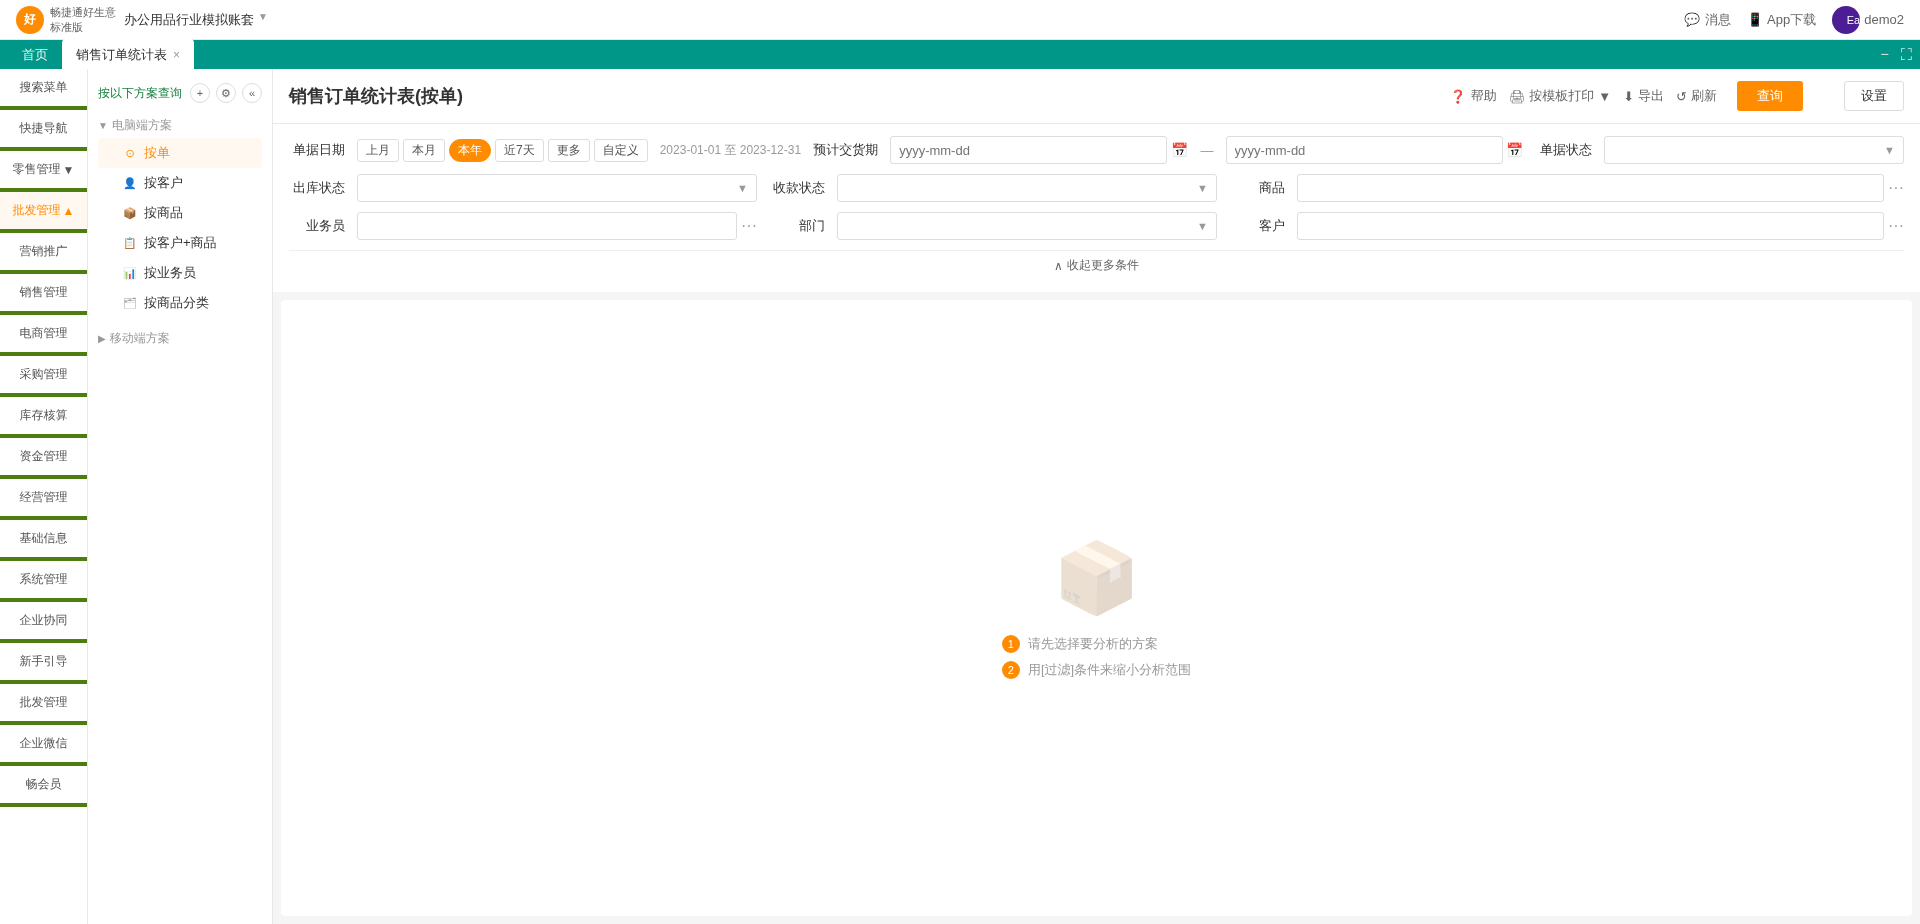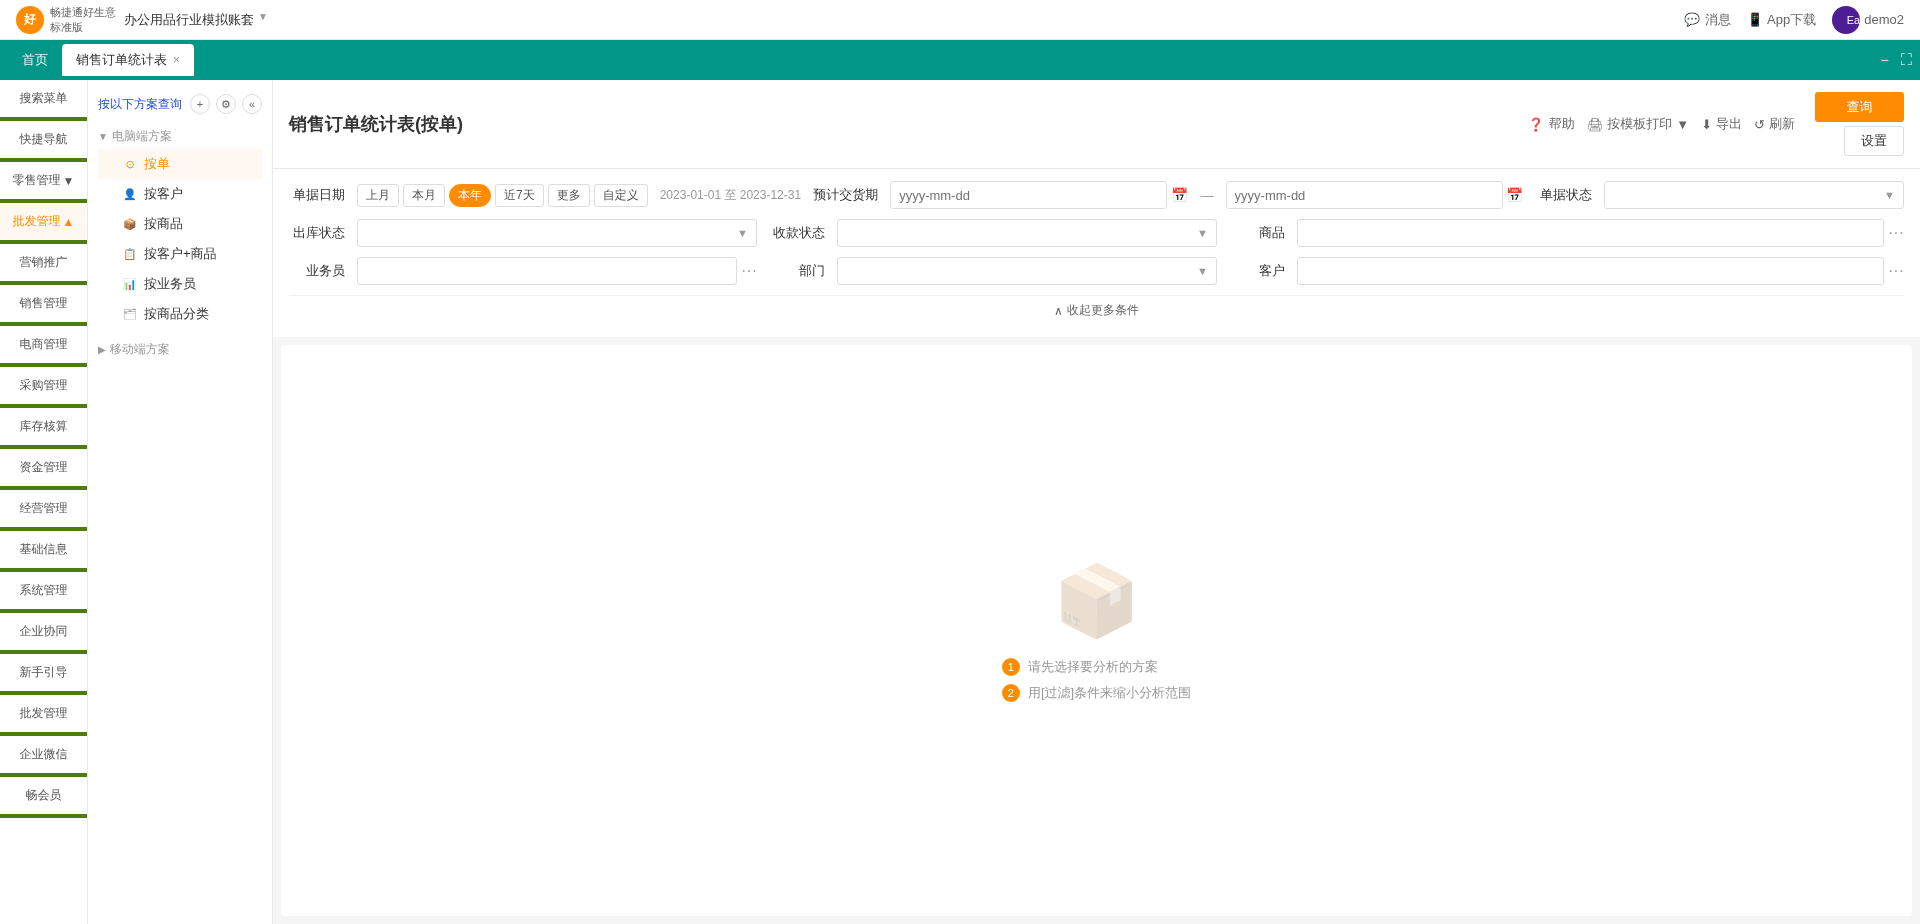--- a/index.html
+++ b/index.html
@@ -10,21 +10,21 @@
     .topbar-left { display: flex; align-items: center; gap: 8px; }
     .logo-area { display: flex; align-items: center; gap: 6px; }
     .logo-icon { width: 28px; height: 28px; background: #ff8c00; border-radius: 50%; display: flex; align-items: center; justify-content: center; color: white; font-size: 12px; font-weight: bold; }
     .logo-text { font-size: 11px; color: #666; line-height: 1.3; }
     .topbar-dropdown { font-size: 13px; color: #333; cursor: pointer; display: flex; gap: 4px; }
     .topbar-right { display: flex; align-items: center; gap: 16px; color: #666; font-size: 13px; }
     .topbar-right-item { display: flex; align-items: center; gap: 4px; cursor: pointer; }
     .avatar { width: 28px; height: 28px; background: #4c1d95; border-radius: 50%; display: flex; align-items: center; justify-content: flex-end; color: white; font-size: 11px; }
 
     
-    .tabbar { height: 40px; background: #009688; display: flex; align-items: center; padding: 0 8px; flex-shrink: 0; }
+    .tabbar { height: 29px; background: #009688; display: flex; align-items: center; padding: 0 8px; flex-shrink: 0; }
     .tab-item { height: 32px; padding: 0 14px; border-radius: 4px 4px 0 0; display: flex; align-items: center; gap: 6px; cursor: pointer; font-size: 13px; color: rgba(255,255,255,0.8); }
     .tab-item.active { background: #fff; color: #333; }
     .tab-item.home { color: rgba(255,255,255,0.9); }
     .tab-close { font-size: 12px; cursor: pointer; color: #999; }
     .tabbar-right { margin-left: auto; display: flex; align-items: center; gap: 8px; }
     .tabbar-icon { color: rgba(255,255,255,0.8); font-size: 16px; cursor: pointer; }
 
     
     .main-layout { display: flex; flex: 1; overflow: hidden; }
 
@@ -197,21 +197,21 @@
     </div>
     <div class="sidebar-item">
       <div>畅会员</div>
     </div>
   </div>
 
   <div class="content-area">
 
     <div class="left-panel">
       <div class="left-panel-header">
-        <span style="font-size:12px;color:#1d4ed8;">按以下方案查询</span>
+        <span style="font-size:12px;color:#15803d;">按以下方案查询</span>
         <div class="left-panel-tools">
           <div class="icon-btn">+</div>
           <div class="icon-btn">⚙</div>
           <div class="icon-btn">«</div>
         </div>
       </div>
 
       <div class="scheme-section">
         <div class="scheme-title">
           <span class="arrow">▼</span>
@@ -268,21 +268,21 @@
                 <span>▼</span>
               </div>
               <div class="page-action">
                 <span>⬇</span>
                 <span>导出</span>
               </div>
               <div class="page-action">
                 <span>↺</span>
                 <span>刷新</span>
               </div>
-              <div style="display:flex;flex-direction:column;gap:4px;margin-left:8px;">
+              <div style="display:flex;gap:12px;margin-left:8px;">
                 <button class="btn-primary">查询</button>
                 <button class="btn-default">设置</button>
               </div>
             </div>
           </div>
         </div>
 
         <div class="filter-area">
 
           <div class="filter-row">

